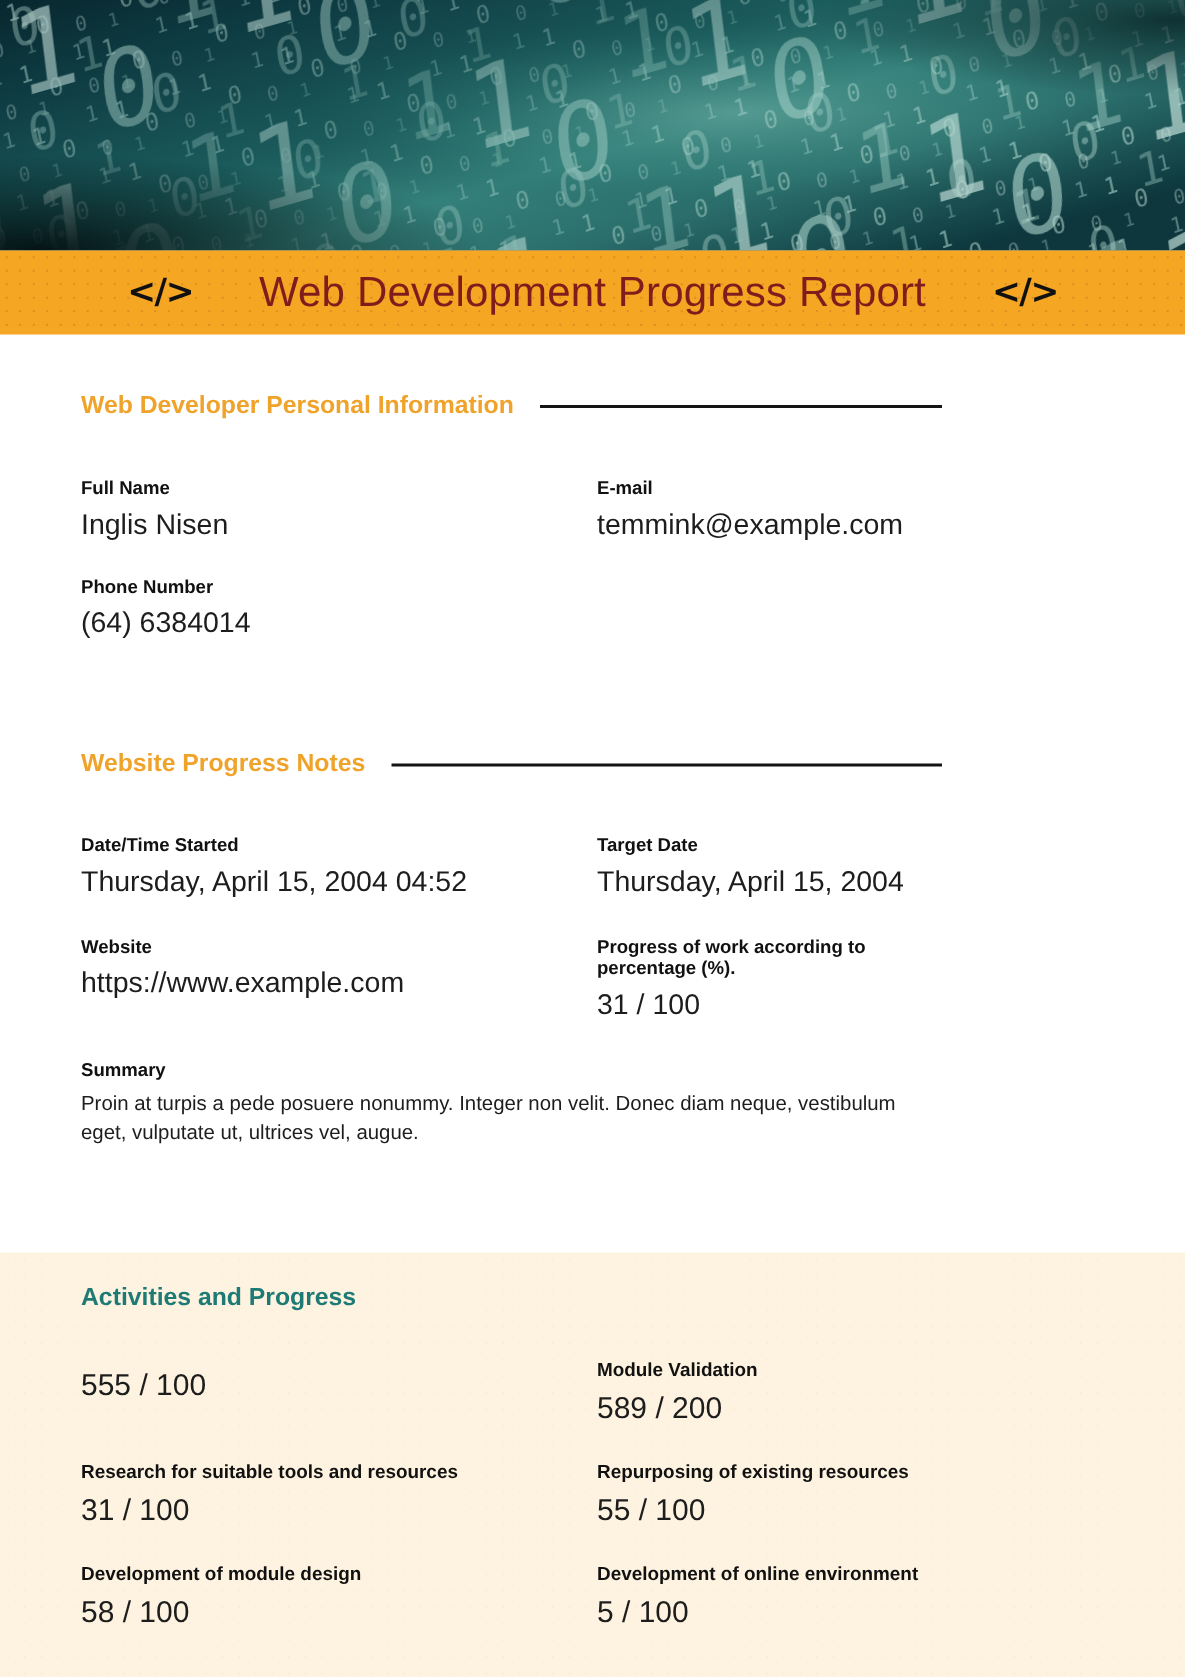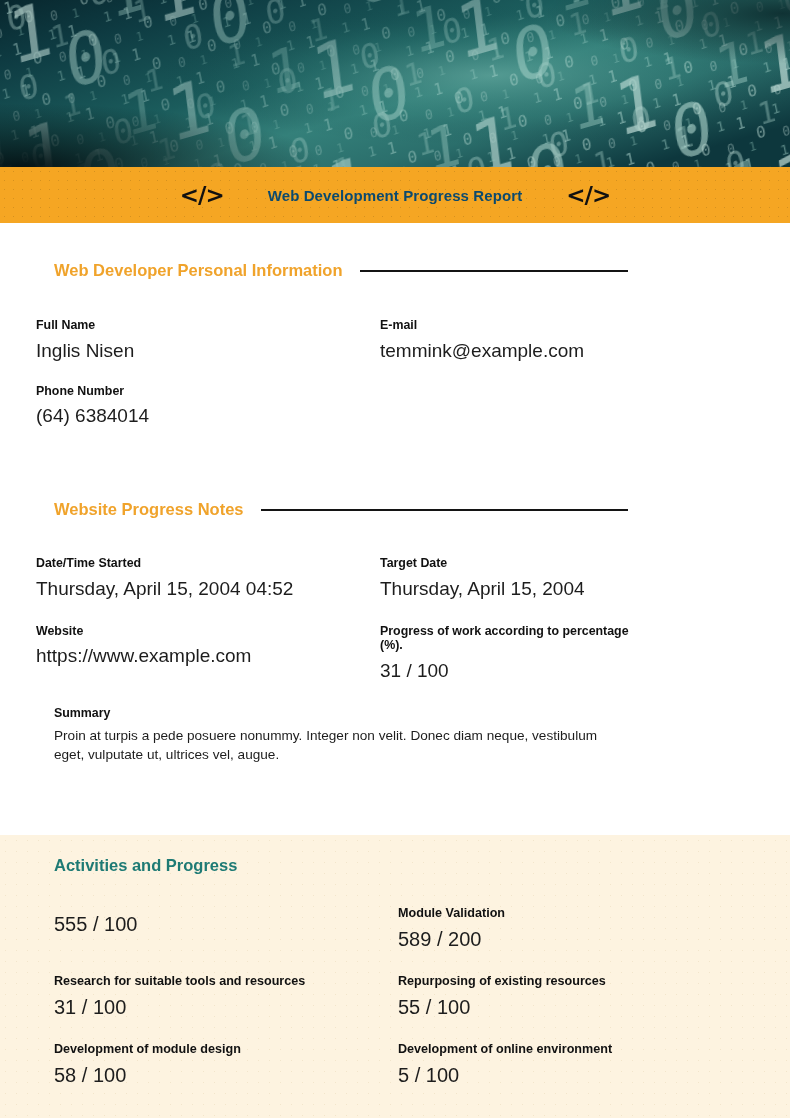--- a/index.html
+++ b/index.html
@@ -52,23 +52,23 @@
     font-family: "DejaVu Sans", sans-serif;
     font-size: 23px;
     font-weight: 700;
     letter-spacing: -1px;
     color: #111111;
     line-height: 1;
   }
   .report-title {
     position: relative;
     z-index: 2;
-    font-size: 15px;
-    font-weight: 700;
-    color: #0c4a6e;
+    font-size: 28px;
+    font-weight: 400;
+    color: #7f1d1d;
     letter-spacing: 0.1px;
     white-space: nowrap;
   }
 
   
   .white-zone {
     width: 676px;
     height: 574px;
     background: #ffffff;
     padding: 0;
@@ -92,21 +92,21 @@
     background: #141414;
     margin-left: 17px;
     margin-top: 1px;
   }
   .stitle.orange { color: #F0A32B; }
   .stitle.teal   { color: #1E7A74; }
 
   .grid2 {
     display: grid;
     grid-template-columns: 344px 1fr;
-    padding-left: 36px;
+    padding-left: 54px;
     padding-right: 46px;
   }
   .fld-label {
     font-size: 12.4px;
     font-weight: 700;
     color: #111111;
     line-height: 1.2;
   }
   .fld-value {
     font-size: 19px;

